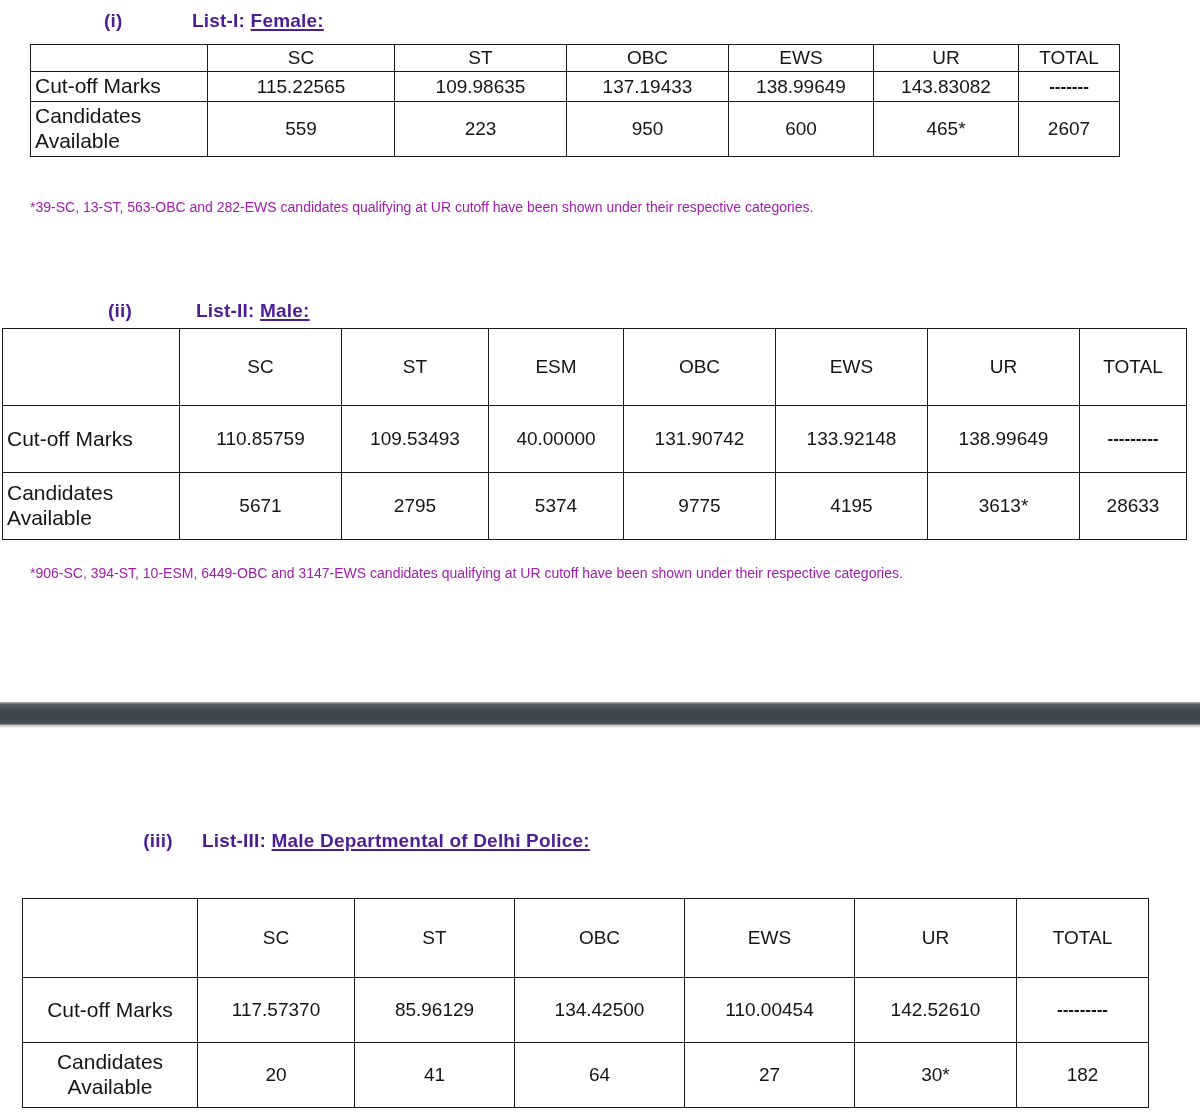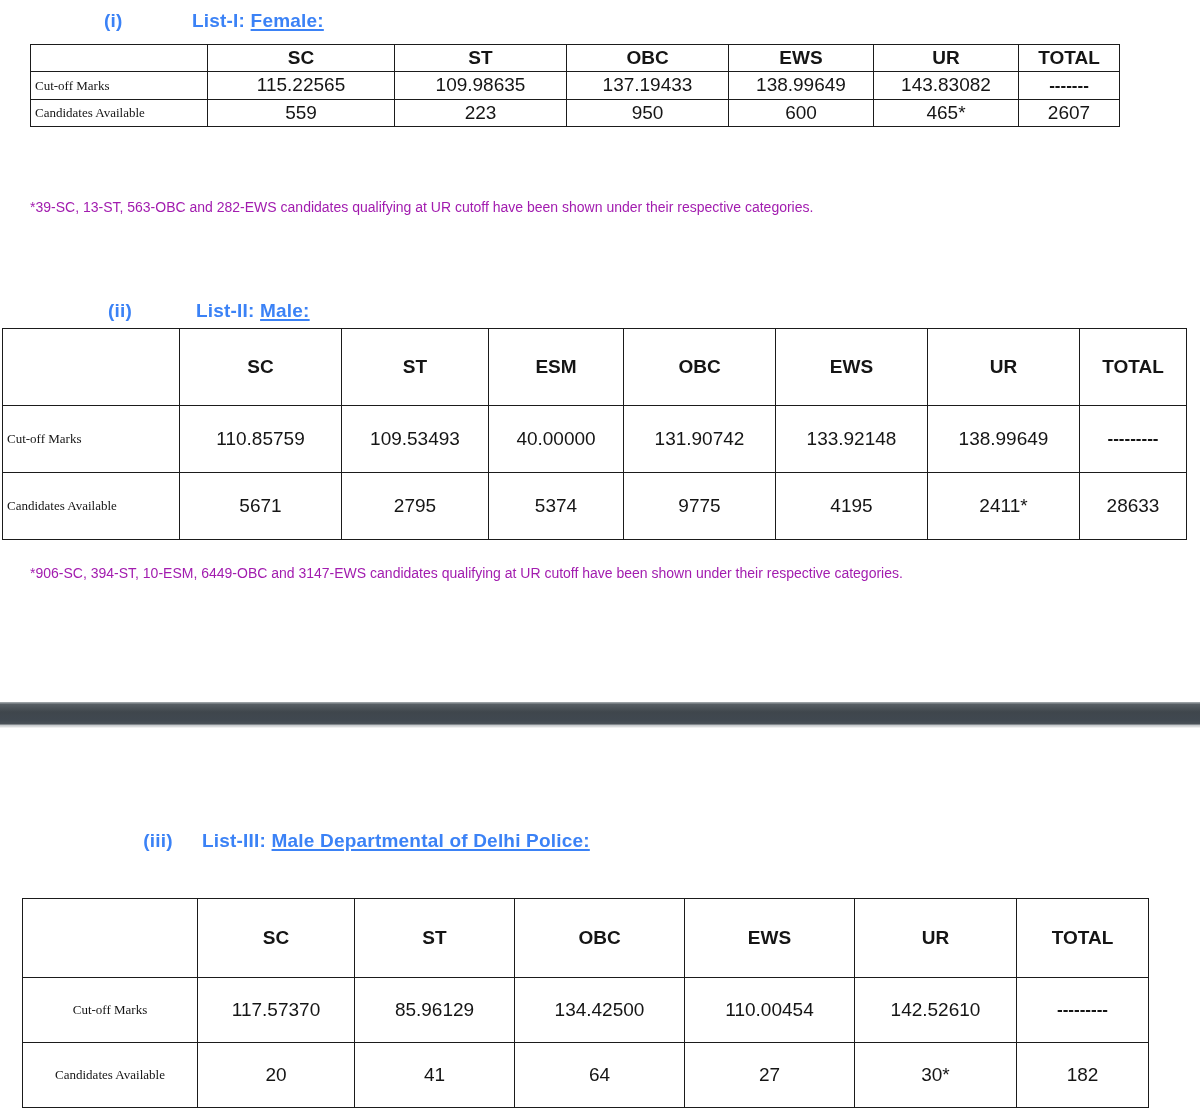--- a/index.html
+++ b/index.html
@@ -23,21 +23,21 @@
     height: 1119px;
   }
 
   
   .heading {
     position: absolute;
     font-size: 19px;
     font-weight: bold;
     letter-spacing: 0.2px;
     white-space: nowrap;
-    color: #3b82f6;
+    color: #4c1d95;
   }
   .heading .roman {
     display: inline-block;
     width: 88px;
   }
   .heading .lead { }
   .heading .underlined {
     text-decoration: underline;
     text-decoration-thickness: 2px;
     text-underline-offset: 2px;
@@ -53,33 +53,31 @@
   table.cutoff td {
     border: 1.6px solid #1b1b1b;
     font-size: 19px;
     text-align: center;
     vertical-align: middle;
     padding: 2px 3px;
     color: #151515;
     line-height: 1.18;
   }
   table.cutoff td.rowlabel {
-    font-size: 13px;
-    font-family: Liberation Serif, serif;
+    font-size: 21px;
   }
   table.cutoff td.rowlabel-left {
     text-align: left;
     padding-left: 4px;
   }
   table.cutoff td.rowlabel-center {
     text-align: center;
   }
   table.cutoff td.headcell {
     font-size: 19px;
-    font-weight: bold;
   }
   table.cutoff td.dash {
     letter-spacing: 0px;
     font-weight: bold;
     font-size: 17px;
   }
 
   
   .note {
     position: absolute;
@@ -203,21 +201,21 @@
         <td>138.99649</td>
         <td class="dash">---------</td>
       </tr>
       <tr>
         <td class="rowlabel rowlabel-left" style="height:62px;">Candidates Available</td>
         <td>5671</td>
         <td>2795</td>
         <td>5374</td>
         <td>9775</td>
         <td>4195</td>
-        <td>2411*</td>
+        <td>3613*</td>
         <td>28633</td>
       </tr>
     </tbody>
   </table>
 
   <div class="note" style="left:30px; top:562px; width:1065px;">*906-SC, 394-ST, 10-ESM, 6449-OBC and 3147-EWS candidates qualifying at UR cutoff have been shown under their respective categories.</div>
 
   <div class="page-separator" style="top:702px; height:25px;"></div>
 
   <div class="heading" style="left:114px; top:830px;text-align:center;">

